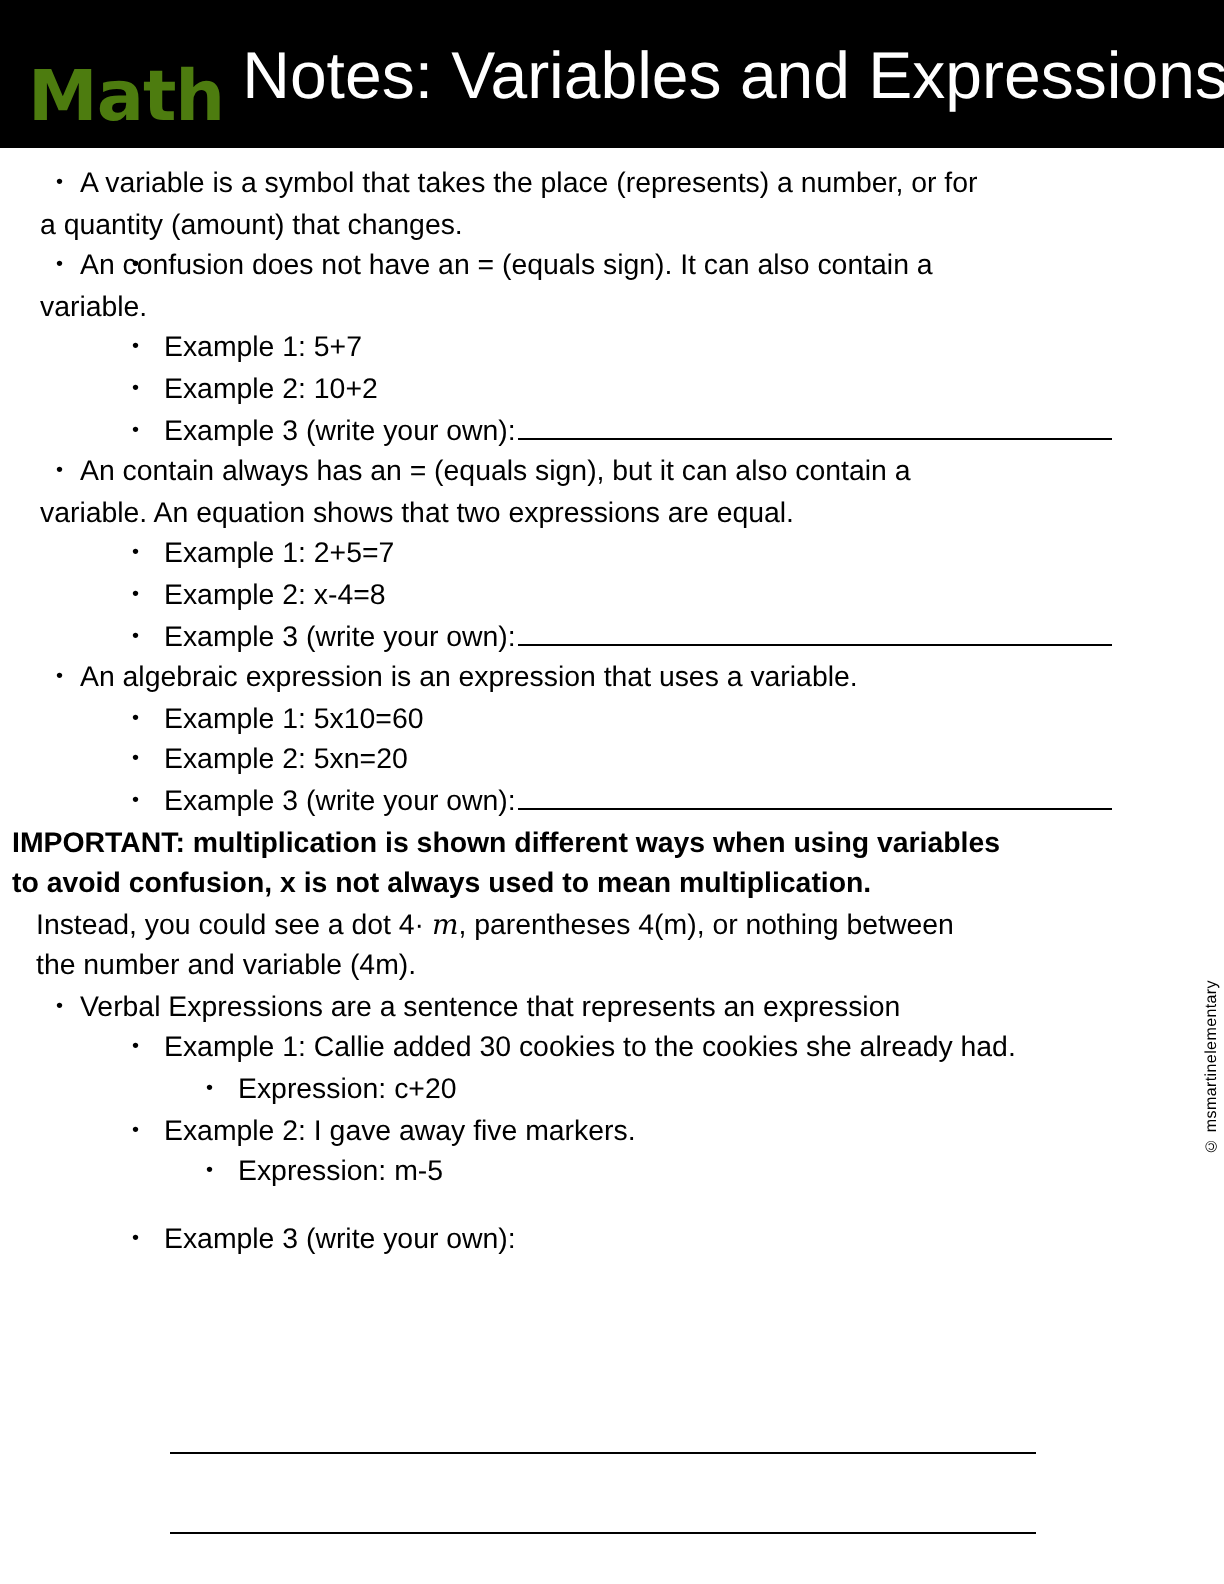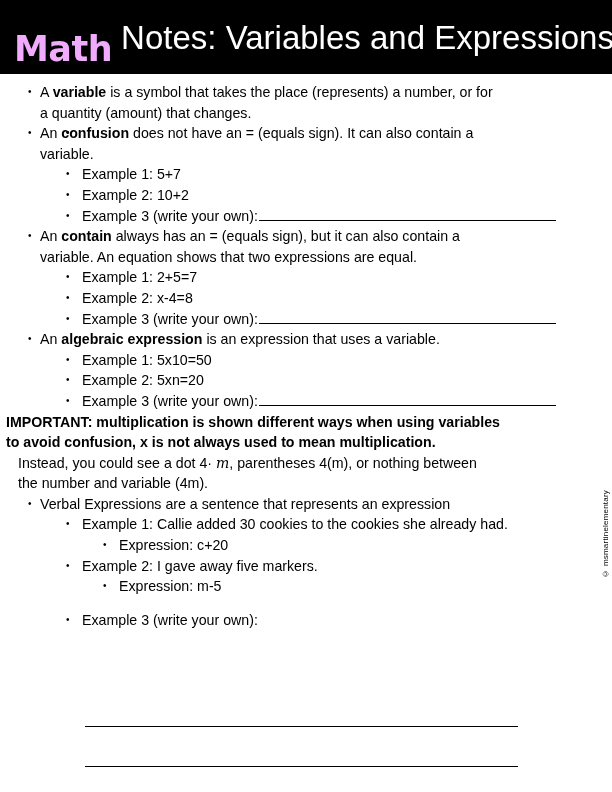--- a/index.html
+++ b/index.html
@@ -23,21 +23,21 @@
     top: 0;
     width: 612px;
     height: 74px;
     background: #000000;
     display: flex;
     align-items: center;
     box-sizing: border-box;
     padding-left: 14px;
   }
   .title-math {
-    color: #f0abfc;
+    color: #4d7c0f;
     font-family: "DejaVu Sans", sans-serif;
     font-weight: bold;
     font-size: 35px;
     letter-spacing: -0.5px;
     line-height: 1;
     margin-top: 24px;
   }
   .title-rest {
     color: #ffffff;
     font-family: "Liberation Sans", sans-serif;
@@ -60,33 +60,33 @@
     position: relative;
     font-size: 14.2px;
     line-height: 20.6px;
     white-space: nowrap;
   }
 
   
   .lvl1 { padding-left: 40px; }
   .lvl2 { padding-left: 82px; }
   .lvl3 { padding-left: 119px; }
-  .cont1 { padding-left: 40px; }
+  .cont1 { padding-left: 20px; }
 
   .bullet {
     position: absolute;
     font-size: 10px;
     line-height: 20.6px;
     top: 0;
   }
   .lvl1 > .bullet { left: 28px; }
   .lvl2 > .bullet { left: 66px; }
   .lvl3 > .bullet { left: 103px; }
 
-  b, .bold { font-weight: bold; }
+  b, .bold { font-weight: normal; }
 
   .important {
     font-weight: bold;
     font-size: 14.2px;
     line-height: 20.6px;
     padding-left: 6px;
     white-space: nowrap;
   }
   .plainpara {
     font-size: 14.2px;
@@ -196,21 +196,21 @@
     <span class="bullet">•</span>
     <span>Example 3 (write your own):</span><span class="rule-inline" style="width:297px"></span>
   </div>
 
   <div class="line lvl1">
     <span class="bullet">•</span>
     <span>An </span><b>algebraic expression</b><span> is an expression that uses a variable.</span>
   </div>
   <div class="line lvl2">
     <span class="bullet">•</span>
-    <span>Example 1: 5x10=50</span>
+    <span>Example 1: 5x10=60</span>
   </div>
   <div class="line lvl2">
     <span class="bullet">•</span>
     <span>Example 2: 5xn=20</span>
   </div>
   <div class="line lvl2">
     <span class="bullet">•</span>
     <span>Example 3 (write your own):</span><span class="rule-inline" style="width:297px"></span>
   </div>
 

